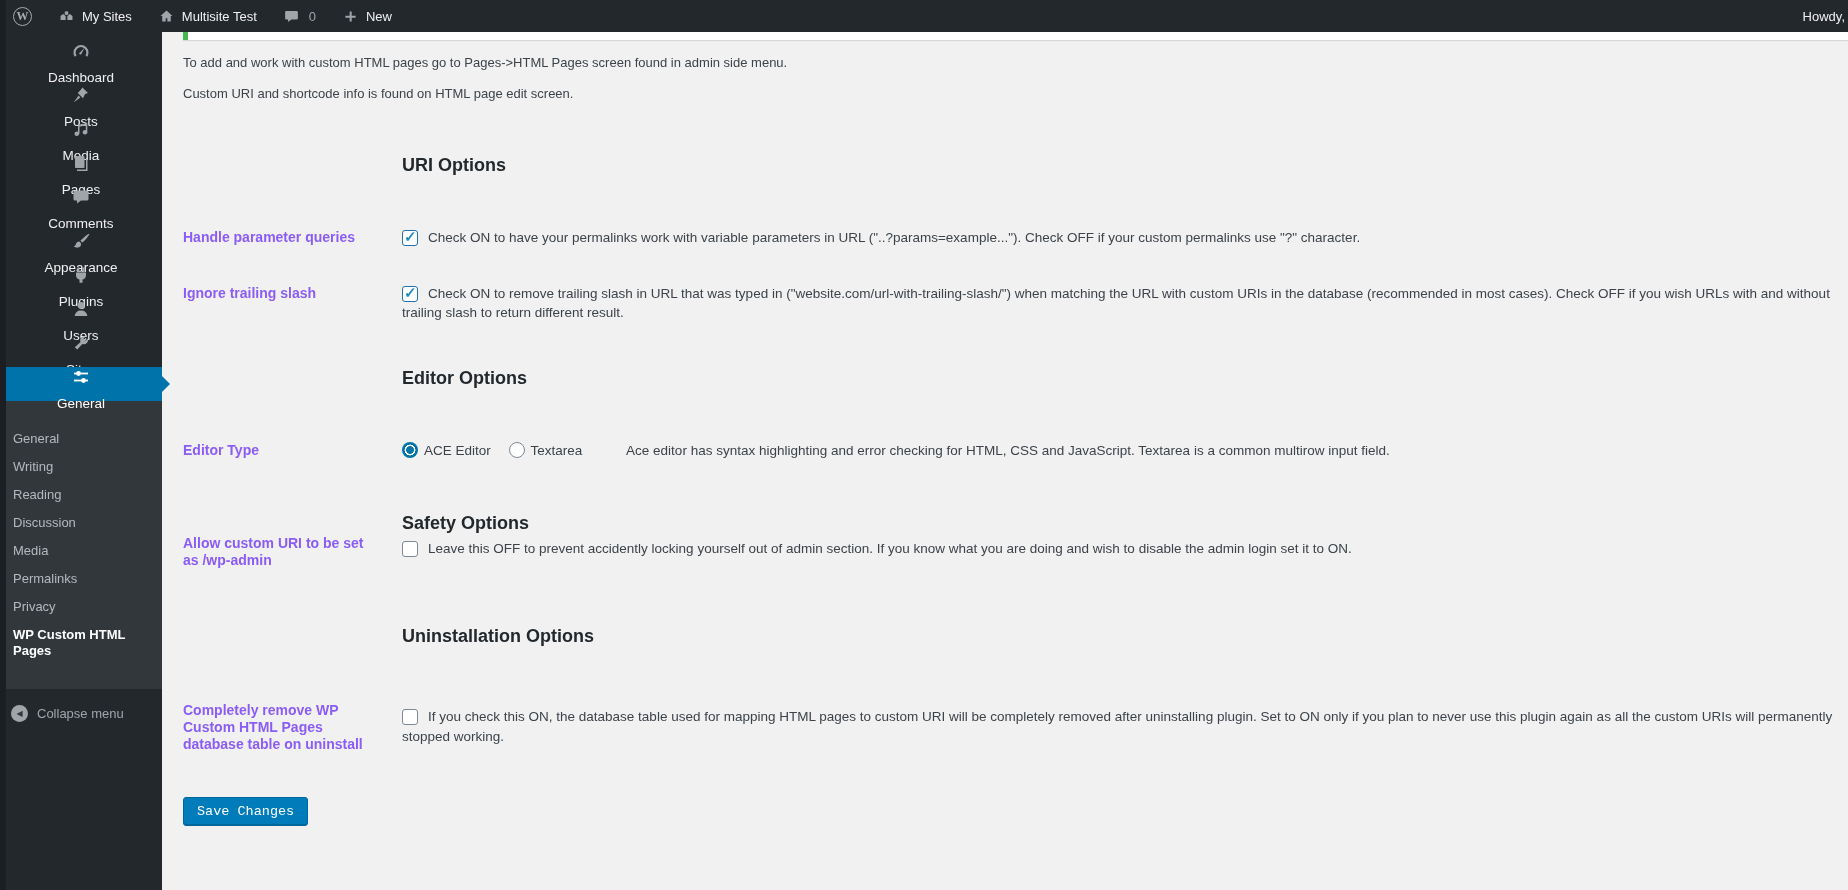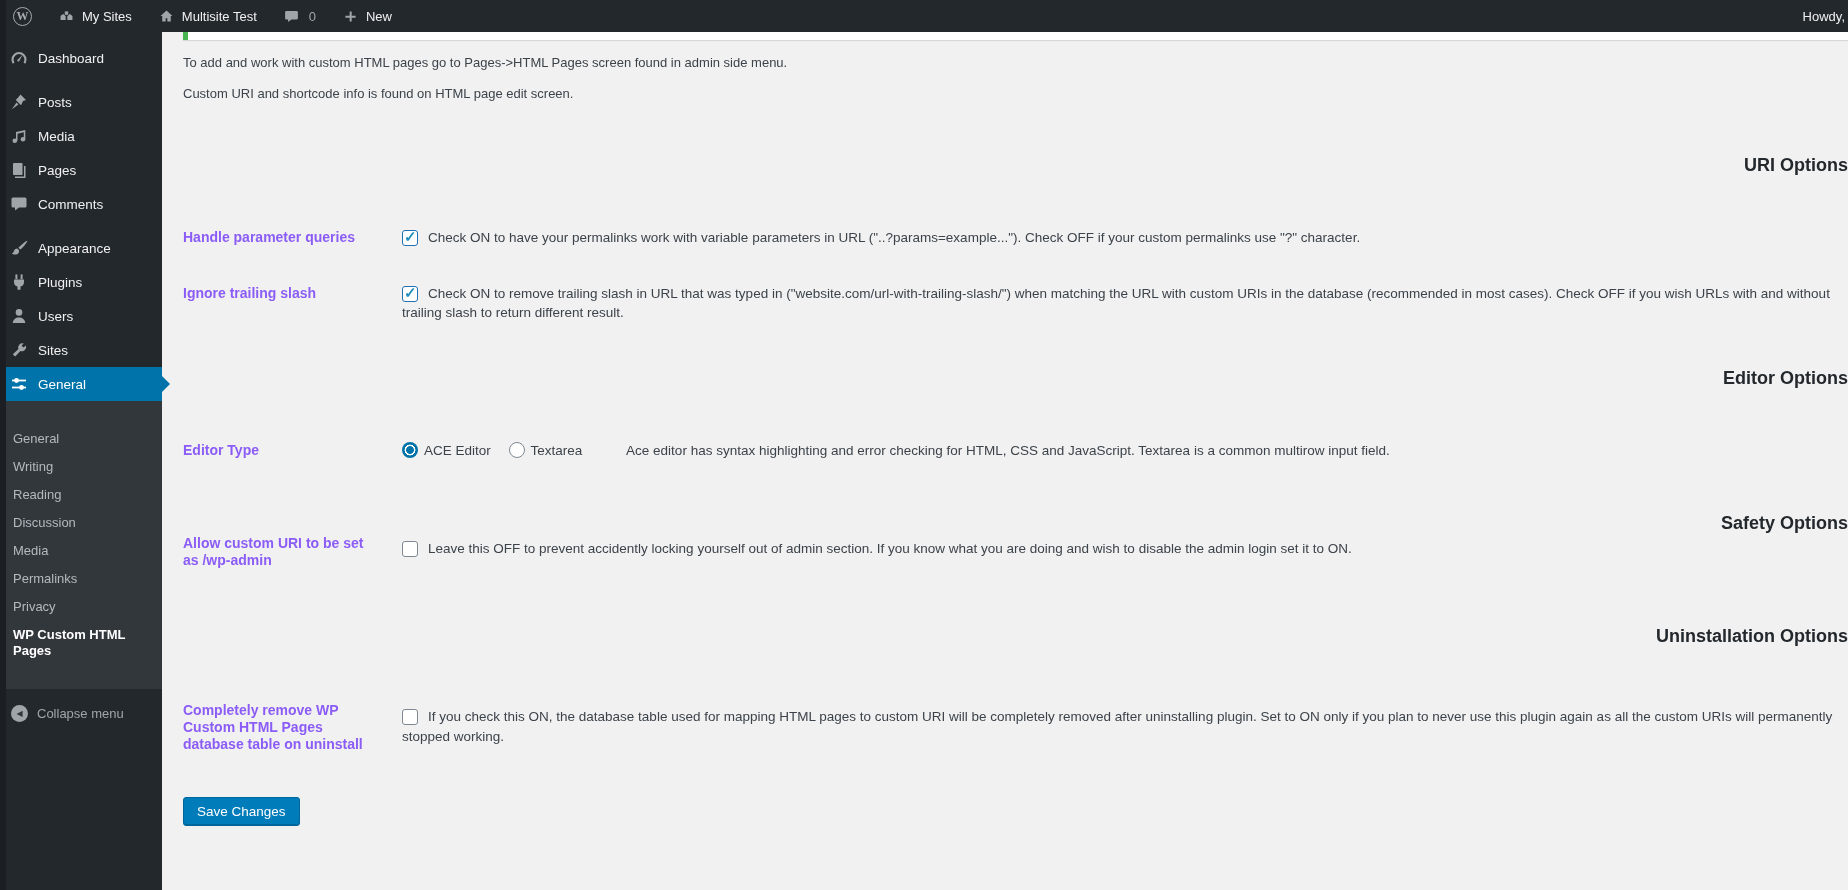--- a/index.html
+++ b/index.html
@@ -16,21 +16,21 @@
     justify-content:center; font-family:"Liberation Serif", serif; }
   .ab-icon { width:17px; height:17px; fill:#a0a5aa; }
   .ab-count { color:#a0a5aa; margin-left:2px; }
   .ab-howdy { margin-left:auto; padding-right:3px; color:#f0f0f1; cursor:pointer; }
 
   
   #edge-strip { position:absolute; left:0; top:0; width:6px; height:890px; background:#1b1f23; z-index:60; }
   #sidebar { position:absolute; top:32px; left:0; width:162px; height:858px;
     background:#23282d; color:#f0f0f1; z-index:40; padding-top:9px; }
   .menu-item { position:relative; height:34px; display:flex; align-items:center;
-    padding-left:9px; gap:9px; font-size:13.5px; color:#f0f0f1; cursor:pointer; }
+    gap:9px; font-size:13.5px; color:#f0f0f1; cursor:pointer;flex-direction:column; }
   .menu-sep { height:10px; }
   .mi-icon { width:20px; height:20px; fill:#a0a5aa; flex:0 0 20px; }
   .menu-item.active { background:#0073aa; color:#fff; }
   .menu-item.active .mi-icon { fill:#fff; }
   .menu-arrow { position:absolute; right:-8px; top:9px; width:0; height:0;
     border-top:8px solid transparent; border-bottom:8px solid transparent;
     border-left:8px solid #0073aa; }
   #submenu { background:#32373c; padding:24px 0; }
   .sub-item { padding:6px 14px 6px 13px; font-size:13px; color:#b4b9be; line-height:16px; cursor:pointer; }
   .sub-item.current { color:#fff; font-weight:700; width:148px; }
@@ -38,21 +38,21 @@
     padding-left:11px; color:#a0a5aa; font-size:13px; cursor:pointer; }
   .collapse-circle { width:17px; height:17px; border-radius:50%; background:#a0a5aa;
     color:#32373c; font-size:8px; display:flex; align-items:center; justify-content:center; }
 
   
   #content { position:absolute; top:32px; left:162px; width:1686px; height:870px;
     background:#f1f1f1; overflow:hidden; color:#3c434a; }
   .notice { height:8px; margin-left:21px; background:#fff;
     border-left:5px solid #46b450; box-shadow:0 1px 1px rgba(0,0,0,.1); }
   .intro-p { margin:14px 4px 0 21px; font-size:13px; line-height:17px; color:#3c434a; }
-  h2.sec { margin-left:240px; font-size:18px; font-weight:700; color:#23282d; line-height:22px;text-align:right; }
+  h2.sec { margin-left:240px; font-size:18px; font-weight:700; color:#23282d; line-height:22px; }
   #sec-uri    { margin-top:52px; }
   #sec-editor { margin-top:44px; }
   #sec-safety { margin-top:52px; }
   #sec-uninst { margin-top:56px; }
 
   .frow { display:flex; margin-left:21px; padding-right:2px; }
   .frow-label { flex:0 0 219px; padding-right:20px; font-size:14px; font-weight:700;
     color:#8b5cf6; line-height:17px; padding-top:1px; }
   .frow-ctl { flex:1; font-size:13.5px; line-height:19.5px; color:#3c434a; }
   #row-handle { margin-top:52px; }
@@ -71,21 +71,21 @@
     font-size:15px; font-weight:700; line-height:18px; }
   .radio { display:inline-block; width:16px; height:16px; border-radius:50%;
     background:#fff; border:1px solid #7e8993; vertical-align:-3px; margin-right:6px; cursor:pointer; }
   .radio.selected { border:none;
     background:radial-gradient(circle at 8px 8px, #0074a8 0 3.6px, #fff 4.1px 5.2px, #0074a8 5.7px 8px); }
   .radio-opt { margin-right:14px; white-space:nowrap; cursor:pointer; }
   .inline-desc { margin-left:26px; }
 
   .button-primary { margin:44px 0 0 21px; display:inline-block; background:#007cba;
     border:1px solid #00669b; border-radius:3px; color:#fff; font-size:13.5px;
-    font-family:Liberation Sans, sans-serif; padding:6px 13px; cursor:pointer;
+    font-family:Liberation Mono, monospace; padding:6px 13px; cursor:pointer;
     box-shadow:inset 0 -1px 0 #006799; }
 </style>
 </head>
 <body>
 
 <div id="adminbar">
   <div class="ab-item">
     <span class="wplogo">W</span>
   </div>
   <div class="ab-item">

